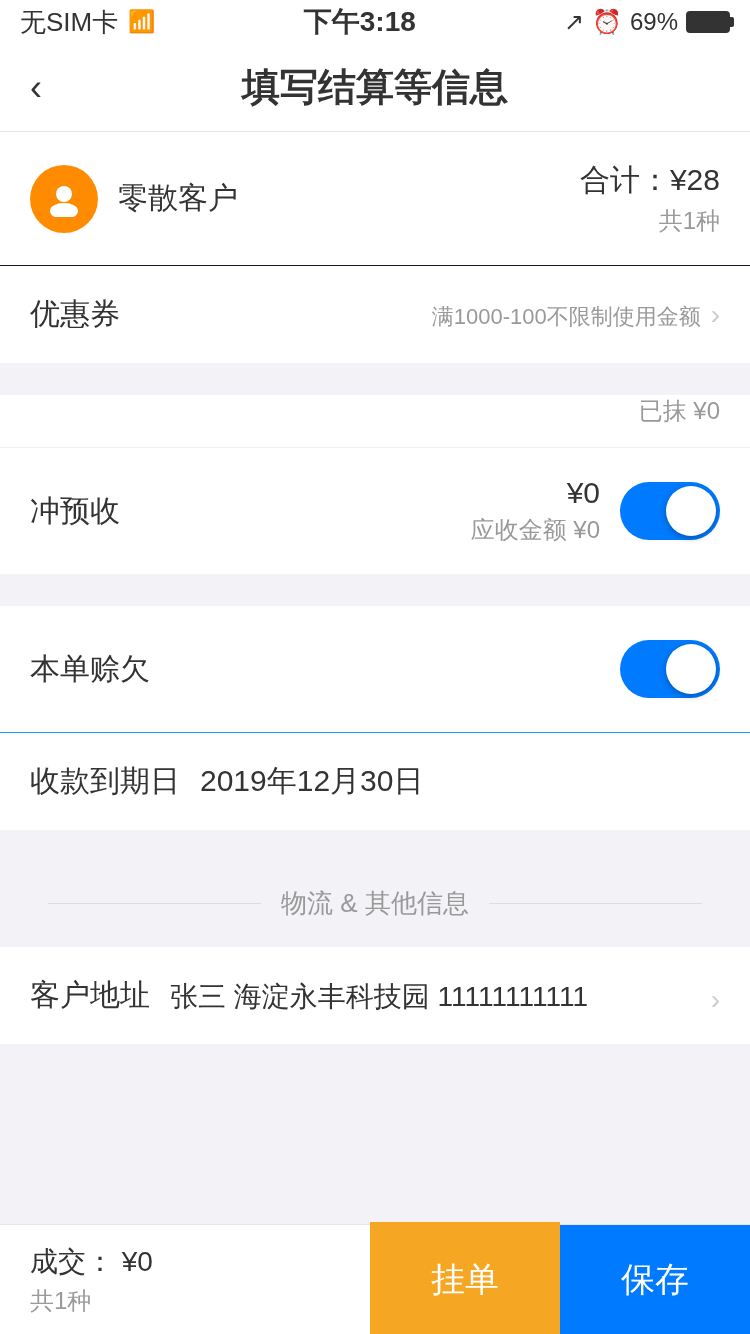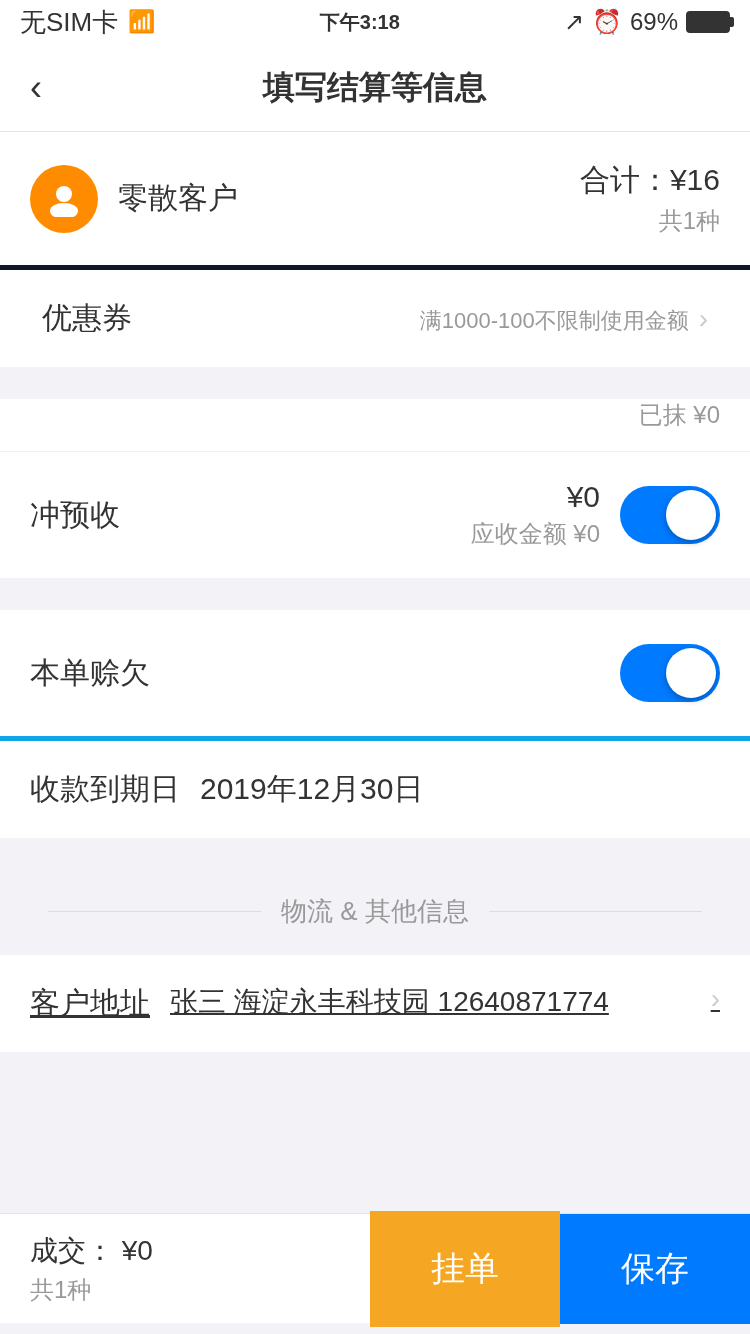--- a/index.html
+++ b/index.html
@@ -57,21 +57,21 @@
       position: relative;
     }
     .nav-back {
       position: absolute;
       left: 30px;
       font-size: 36px;
       color: #333;
       cursor: pointer;
     }
     .nav-title {
-      font-size: 32px;
+      font-size: 38px;
       font-weight: 600;
       color: #333;
     }
 
     
     .section {
       background: #fff;
       margin-bottom: 16px;
     }
 
@@ -95,23 +95,23 @@
     .customer-name { font-size: 30px; font-weight: 500; }
     .customer-right { text-align: right; }
     .total-amount { font-size: 30px; color: #333; }
     .total-count { font-size: 24px; color: #999; margin-top: 4px; }
 
     
     .row-item {
       display: flex;
       align-items: center;
       justify-content: space-between;
-      padding: 28px 42px;
-      background: #fff;
-      border-top: 5px solid #0f172a;
+      padding: 28px 30px;
+      background: #fff;
+      border-top: 1px solid #0f172a;
     }
     .row-label { font-size: 30px; color: #333; }
     .row-right { display: flex; align-items: center; gap: 10px; text-align: right; }
     .coupon-discount { font-size: 34px; color: #333; font-weight: 500; display: block; }
     .coupon-desc { font-size: 22px; color: #999; display: block; margin-top: 4px; }
     .chevron-right { color: #ccc; font-size: 28px; }
 
     
     .divider { height: 16px; background: #f2f2f7; }
 
@@ -184,21 +184,21 @@
       background: #fff;
     }
     .debt-label { font-size: 30px; color: #333; }
 
     
     .due-row {
       display: flex;
       align-items: center;
       padding: 28px 30px;
       background: #fff;
-      border-top: 5px solid #0ea5e9;
+      border-top: 1px solid #0ea5e9;
       gap: 20px;
     }
     .due-label { font-size: 30px; color: #333; }
     .due-date { font-size: 30px; color: #333; }
 
     
     .section-separator {
       display: flex;
       align-items: center;
       justify-content: center;
@@ -210,33 +210,32 @@
     }
     .sep-line {
       flex: 1;
       height: 1px;
       background: #ddd;
     }
 
     
     .address-row {
       display: flex;
-      align-items: flex-start;
-      justify-content: space-between;
-      padding: 28px 30px;
-      background: #fff;
-      text-decoration: underline;
+      align-items: flex-end;
+      justify-content: space-between;
+      padding: 28px 30px;
+      background: #fff;
     }
     .address-label { font-size: 30px; color: #333; flex-shrink: 0; margin-right: 20px; }
     .address-value { font-size: 28px; color: #333; flex: 1; }
 
     
     .bottom-bar {
       position: fixed;
-      bottom: 11px;
+      bottom: 0;
       left: 0;
       width: 750px;
       height: 110px;
       display: flex;
       align-items: center;
       background: #fff;
       border-top: 1px solid #e5e5e5;
     }
     .bottom-summary {
       flex: 1;
@@ -274,21 +273,21 @@
     }
   </style>
 </head>
 <body>
 
 <div class="status-bar">
   <div class="status-left">
     <span>无SIM卡</span>
     <span class="wifi-icon">📶</span>
   </div>
-  <div style="font-size:20px;font-weight:600;">下午3:18</div>
+  <div style="font-size:28px;font-weight:600;">下午3:18</div>
   <div class="status-right">
     <span>↗</span>
     <span>⏰</span>
     <span>69%</span>
     <span class="battery-icon"></span>
   </div>
 </div>
 
 <div class="nav-bar">
   <span class="nav-back">‹</span>
@@ -300,21 +299,21 @@
     <div class="customer-left">
       <div class="avatar">
         <svg width="36" height="36" viewBox="0 0 36 36">
             <circle cx="18" cy="13" r="8" fill="#fff"></circle>
             <ellipse cx="18" cy="30" rx="14" ry="8" fill="#fff"></ellipse>
           </svg>
       </div>
       <span class="customer-name">零散客户</span>
     </div>
     <div class="customer-right">
-      <div class="total-amount">合计：¥16</div>
+      <div class="total-amount">合计：¥28</div>
       <div class="total-count">共1种</div>
     </div>
   </div>
 
   <div class="row-item">
     <span class="row-label">优惠券</span>
     <div class="row-right">
       <div>
         <span class="coupon-desc">满1000-100不限制使用金额</span>
       </div>
@@ -362,21 +361,21 @@
 <div class="section-separator">
   <div class="sep-line"></div>
   <span>物流 &amp; 其他信息</span>
   <div class="sep-line"></div>
 </div>
 <div class="divider" style="height:2px;"></div>
 
 <div class="section">
   <div class="address-row">
     <span class="address-label">客户地址</span>
-    <span class="address-value">张三 海淀永丰科技园 12640871774</span>
+    <span class="address-value">张三 海淀永丰科技园 11111111111</span>
     <span class="chevron-right">›</span>
   </div>
 </div>
 
 <div class="empty-space"></div>
 
 <div class="bottom-bar">
   <div class="bottom-summary">
     <span class="bottom-main">成交：  ¥0</span>
     <span class="bottom-sub">共1种</span>

